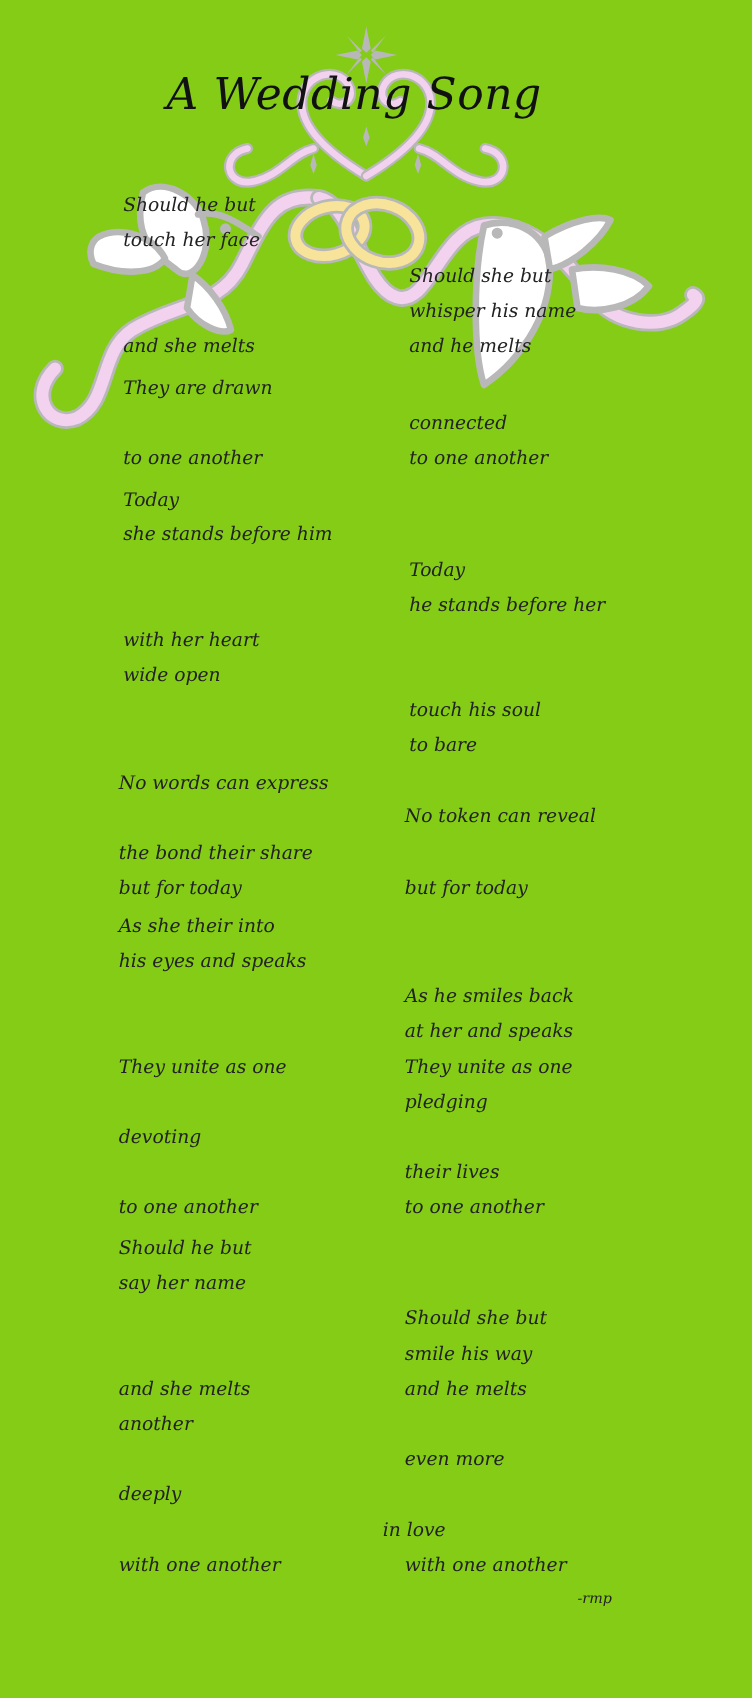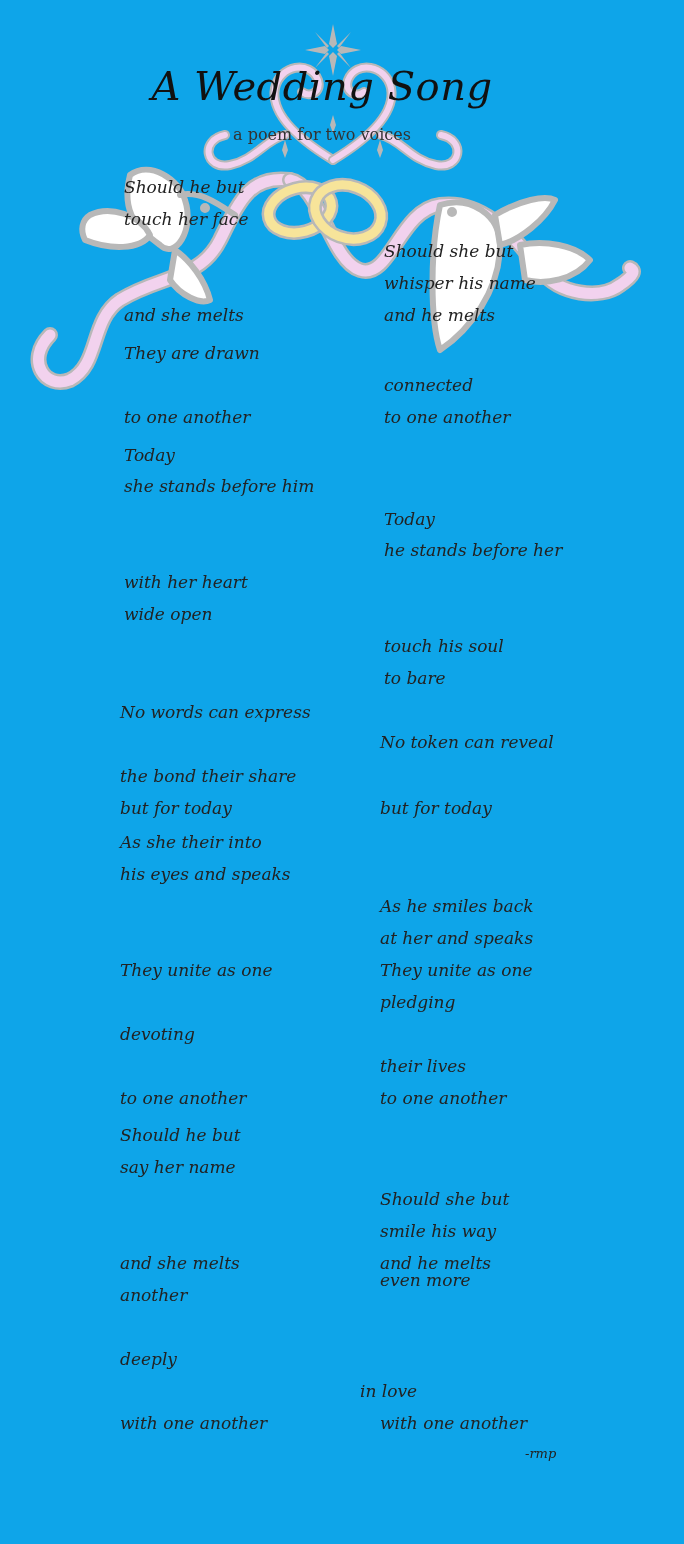--- a/index.html
+++ b/index.html
@@ -13,21 +13,21 @@
       position: relative;
       overflow: hidden;
       font-family: "DejaVu Serif", "Liberation Serif", serif;
       color: #1a1a1a;
     }
     .page {
       position: absolute;
       left: 0; top: 0;
       width: 684px;
       height: 1544px;
-      background: #0ea5e9;
+      background: #84cc16;
     }
     .decoration {
       position: absolute;
       left: 0; top: 0;
       width: 684px;
       height: 400px;
       pointer-events: none;
     }
     .title {
       position: absolute;
@@ -56,21 +56,20 @@
       line-height: 1;
     }
     .line {
       position: absolute;
       font-family: "DejaVu Serif", serif;
       font-size: 17px;
       line-height: 1;
       color: #222;
       white-space: nowrap;
       font-style: italic;
-      margin-left: 12px;
     }
     .signature {
       position: absolute;
       left: 525px;
       top: 1447px;
       font-family: "DejaVu Serif", serif;
       font-size: 13px;
       color: #222;
       line-height: 1;
       font-style: italic;
@@ -135,21 +134,20 @@
       <g stroke="#b8b8b8" stroke-width="6" fill="#ffffff">
         <path d="M440 205 C470 195 500 215 500 245 C500 290 470 330 440 350 C430 320 430 250 440 205 Z"></path>
         <path d="M495 215 C520 200 545 195 555 200 C545 220 520 240 500 245 Z"></path>
         <path d="M520 245 C545 240 575 245 590 260 C575 280 545 285 525 280 Z"></path>
         <circle cx="452" cy="212" r="2" fill="#b8b8b8"></circle>
       </g>
     </g>
   </svg>
 
   <h1 class="title">A Wedding Song</h1>
-  <div class="subtitle">a poem for two voices</div>
 
   <div id="left-voice">
       <div class="line" style="top: 179px; left: 112px;">Should he but</div>
       <div class="line" style="top: 211px; left: 112px;">touch her face</div>
       <div class="line" style="top: 307px; left: 112px;">and she melts</div>
       <div class="line" style="top: 345px; left: 112px;">They are drawn</div>
       <div class="line" style="top: 409px; left: 112px;">to one another</div>
       <div class="line" style="top: 447px; left: 112px;">Today</div>
       <div class="line" style="top: 478px; left: 112px;">she stands before him</div>
       <div class="line" style="top: 574px; left: 112px;">with her heart</div>
@@ -183,19 +181,19 @@
       <div class="line" style="top: 800px; left: 368px;">but for today</div>
       <div class="line" style="top: 898px; left: 368px;">As he smiles back</div>
       <div class="line" style="top: 930px; left: 368px;">at her and speaks</div>
       <div class="line" style="top: 962px; left: 368px;">They unite as one</div>
       <div class="line" style="top: 994px; left: 368px;">pledging</div>
       <div class="line" style="top: 1058px; left: 368px;">their lives</div>
       <div class="line" style="top: 1090px; left: 368px;">to one another</div>
       <div class="line" style="top: 1191px; left: 368px;">Should she but</div>
       <div class="line" style="top: 1223px; left: 368px;">smile his way</div>
       <div class="line" style="top: 1255px; left: 368px;">and he melts</div>
-      <div class="line" style="top: 1272px; left: 368px;">even more</div>
+      <div class="line" style="top: 1319px; left: 368px;">even more</div>
       <div class="line" style="top: 1383px; left: 348px;">in love</div>
       <div class="line" style="top: 1415px; left: 368px;">with one another</div>
     </div>
 
   <div class="signature">-rmp</div>
 </div>
 
 </body></html>

